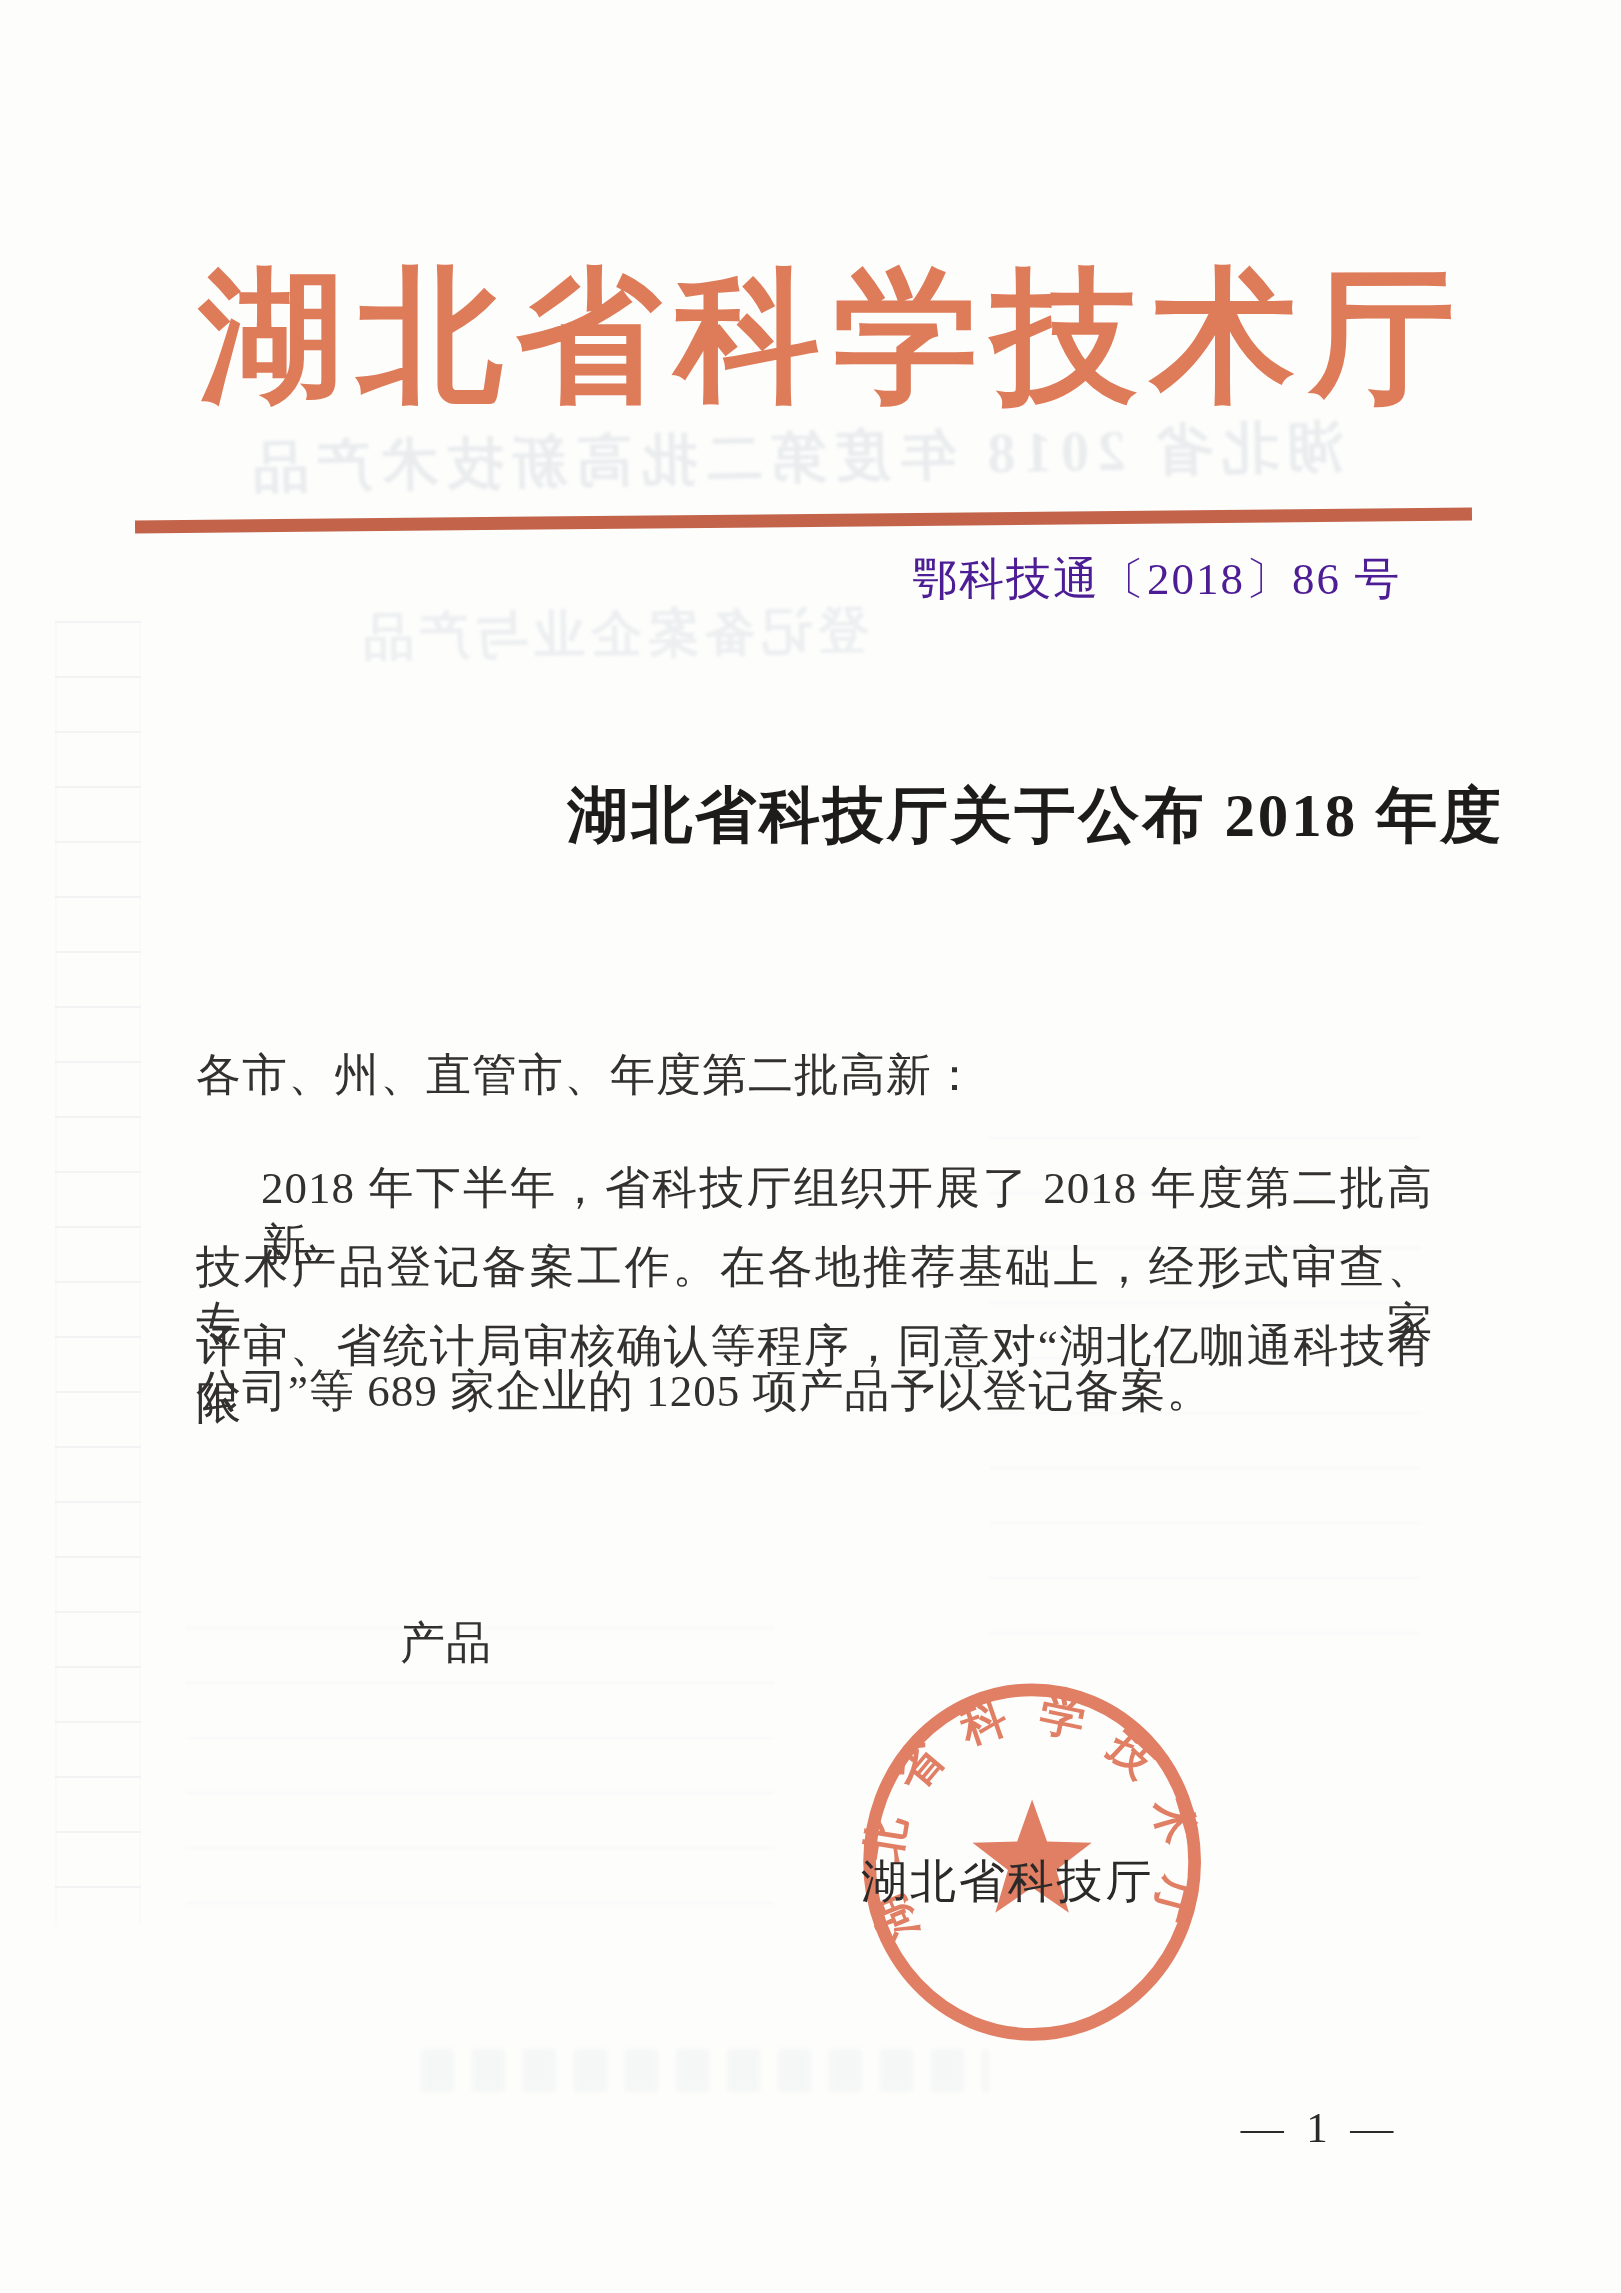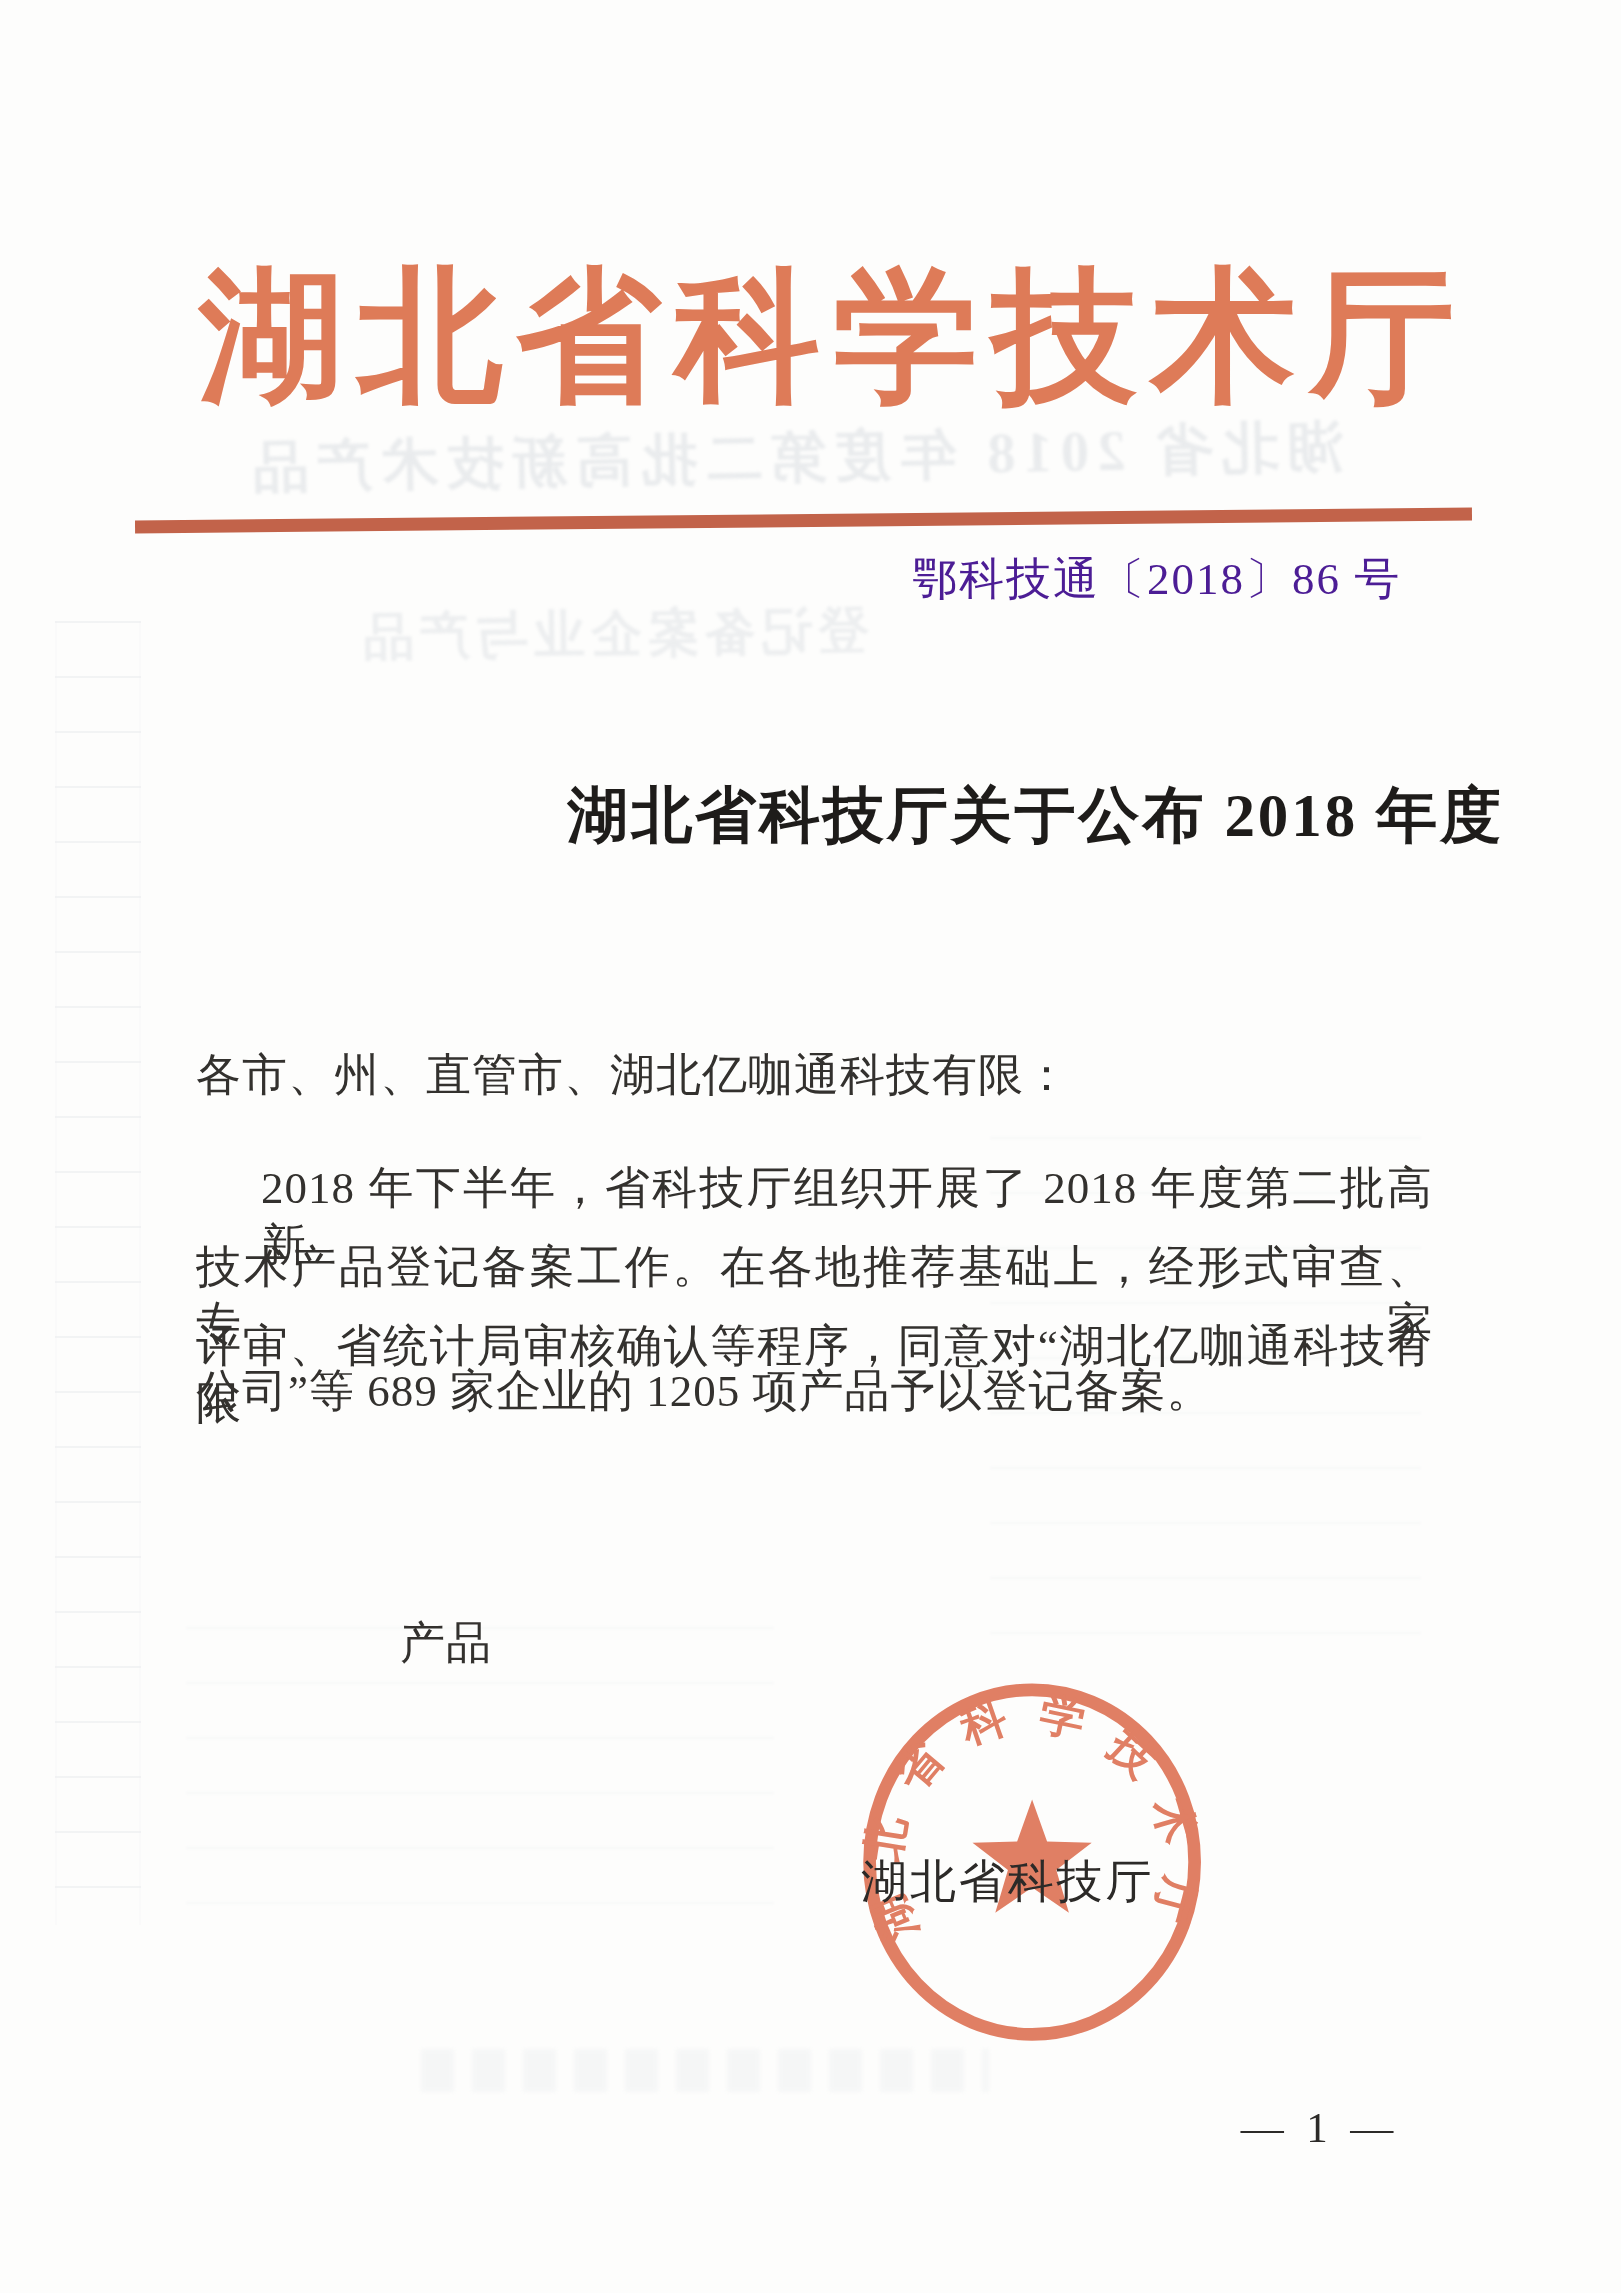--- a/index.html
+++ b/index.html
@@ -104,21 +104,21 @@
   <div class="ghost-rows ghost-streak"></div>
   <div class="ghost-text ghost-top">湖北省 2018 年度第二批高新技术产品</div>
   <div class="ghost-text ghost-bottom">登记备案企业与产品</div>
 
   <div class="agency">湖北省科学技术厅</div>
   <div class="rule"></div>
   <div class="doc-number">鄂科技通〔2018〕86 号</div>
 
   <div class="title-line title-1">湖北省科技厅关于公布 2018 年度</div>
 
-  <div class="body-line salutation">各市、州、直管市、湖北亿咖通科技有限：</div>
+  <div class="body-line salutation">各市、州、直管市、年度第二批高新：</div>
   <div class="body-line para-0 justify">2018 年下半年，省科技厅组织开展了 2018 年度第二批高新</div>
   <div class="body-line para-1 justify">技术产品登记备案工作。在各地推荐基础上，经形式审查、专家</div>
   <div class="body-line para-2 justify">评审、省统计局审核确认等程序，同意对“湖北亿咖通科技有限</div>
   <div class="body-line para-3">公司”等 689 家企业的 1205 项产品予以登记备案。</div>
 
   <div class="body-line attach-2">产品</div>
 
   <svg class="seal" viewBox="0 0 380 390" xmlns="http://www.w3.org/2000/svg">
     <defs>
       <path id="sealArc" d="M 73.6 270.1 A 136 136 0 1 1 296.4 270.1" fill="none"></path>

